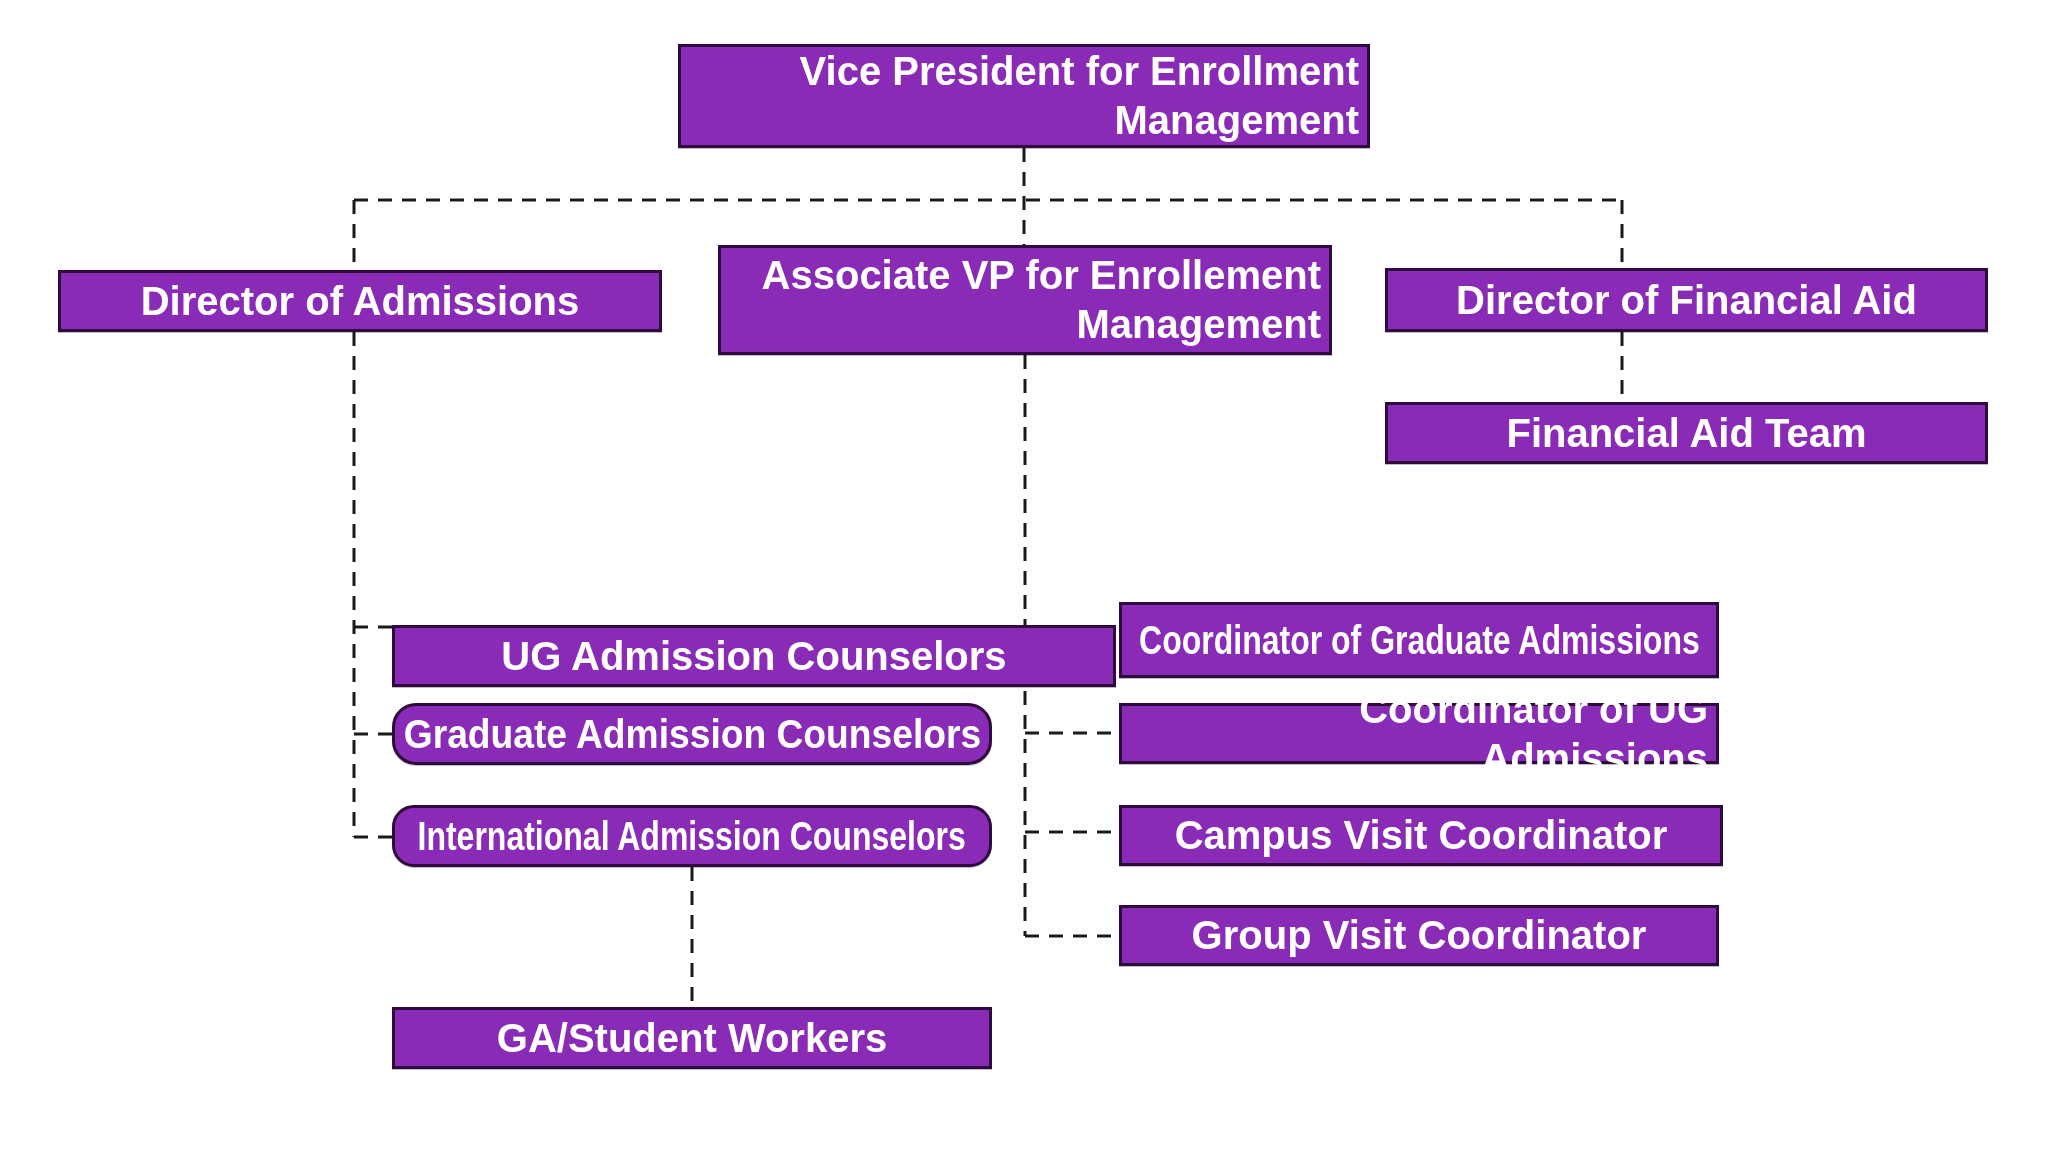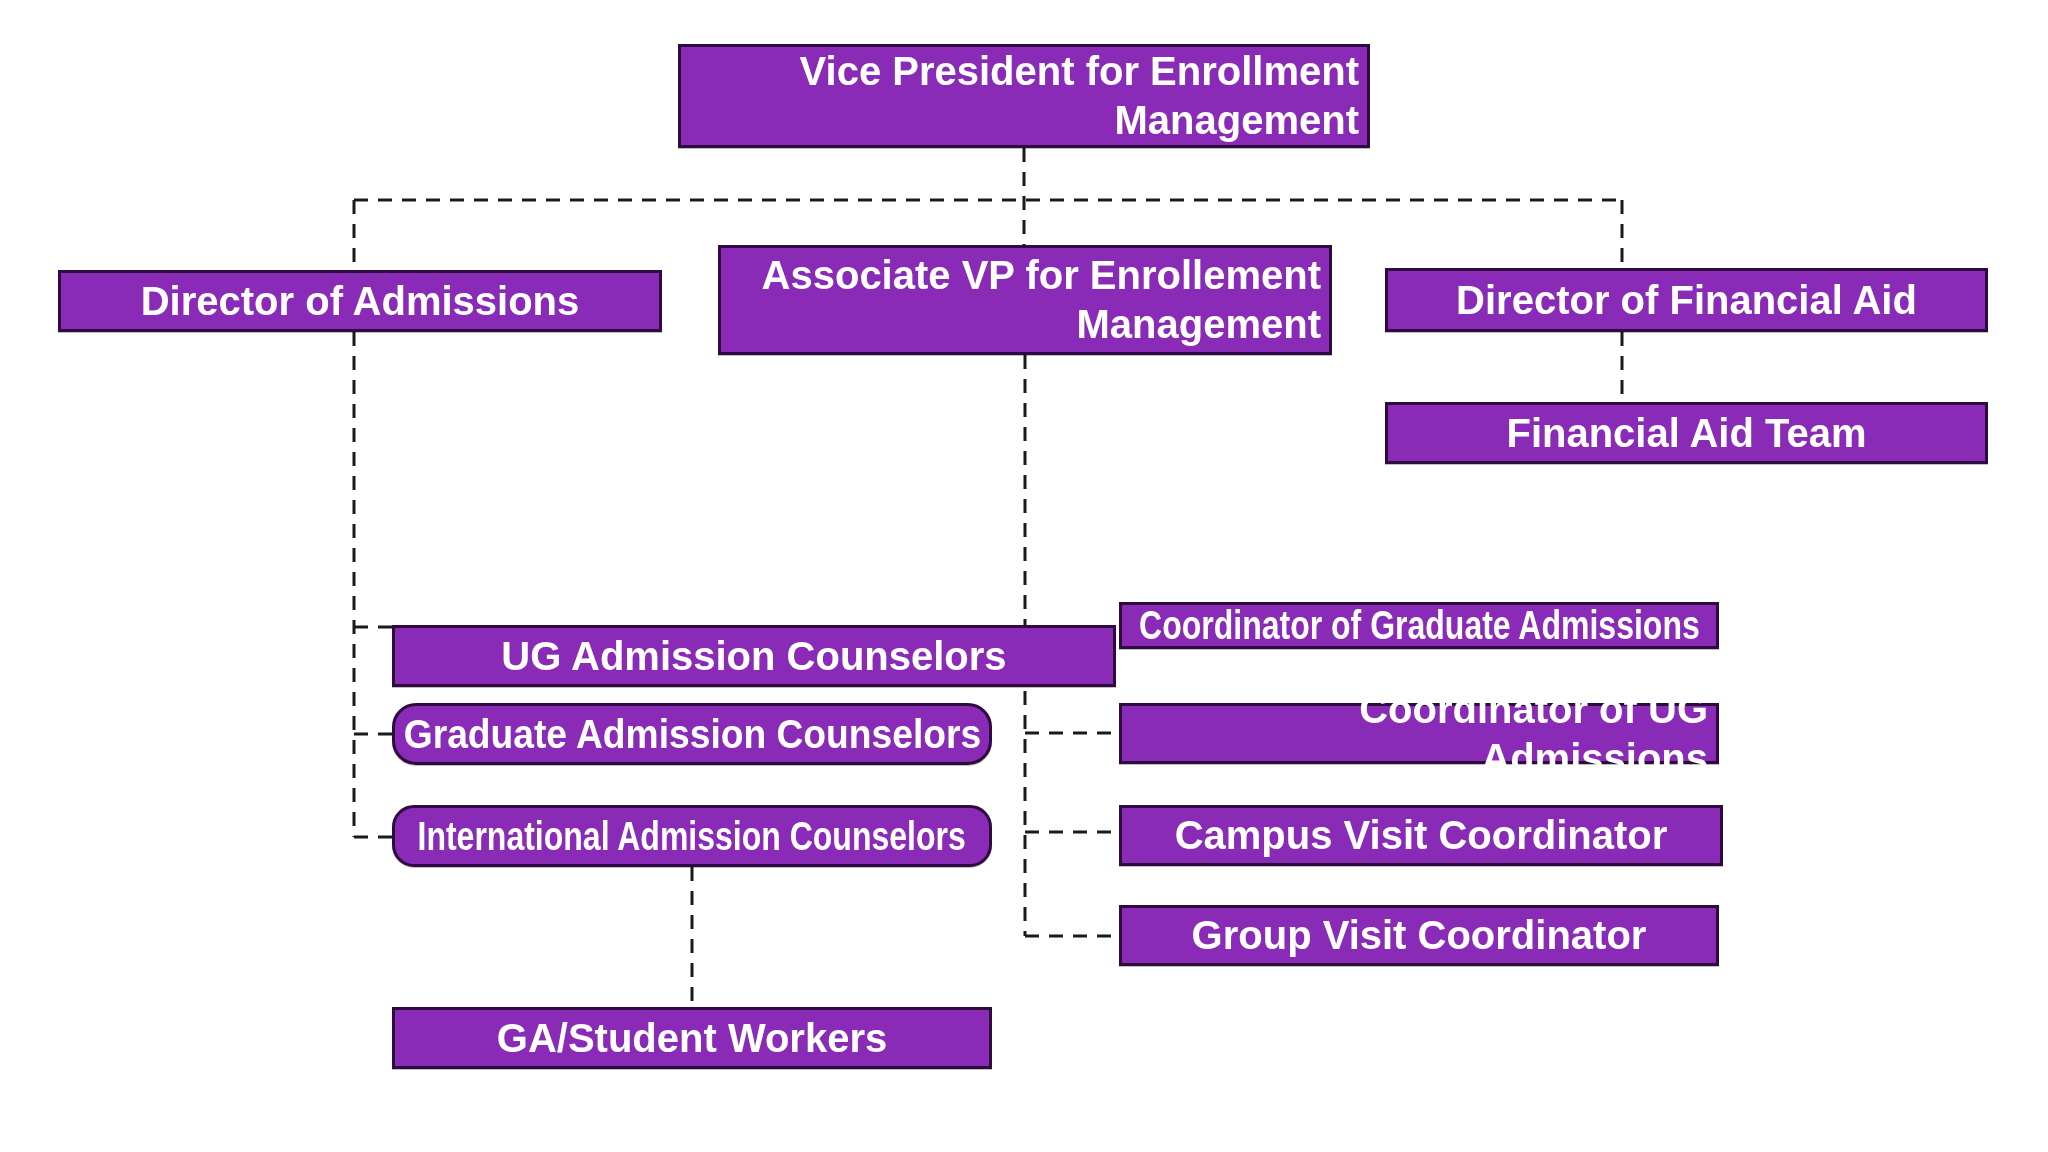--- a/index.html
+++ b/index.html
@@ -55,21 +55,21 @@
   
   #node-vp        { left: 678px;  top: 44px;   width: 692px; height: 104px; }
   #node-assoc     { left: 718px;  top: 245px;  width: 614px; height: 110px; }
   #node-dir-adm   { left: 58px;   top: 270px;  width: 604px; height: 62px;  }
   #node-dir-fin   { left: 1385px; top: 268px;  width: 603px; height: 64px;  }
   #node-fin-team  { left: 1385px; top: 402px;  width: 603px; height: 62px;  }
   #node-ug        { left: 392px;  top: 581px;  width: 724px; height: 62px; margin-top: 44px;  }
   #node-grad      { left: 392px;  top: 703px;  width: 600px; height: 62px; border-radius: 24px;  }
   #node-intl      { left: 392px;  top: 805px;  width: 600px; height: 62px; border-radius: 22px;  }
   #node-ga        { left: 392px;  top: 1007px; width: 600px; height: 62px;  }
-  #node-coord-grad{ left: 1119px; top: 602px;  width: 600px; height: 47px;  }
+  #node-coord-grad{ left: 1119px; top: 602px;  width: 600px; height: 76px;  }
   #node-coord-ug  { left: 1119px; top: 703px;  width: 600px; height: 61px;  }
   #node-campus    { left: 1119px; top: 805px;  width: 604px; height: 61px;  }
   #node-group     { left: 1119px; top: 905px;  width: 600px; height: 61px;  }
 </style>
 </head>
 <body>
 
 <div class="canvas">
 
   <svg class="connectors" viewBox="0 0 2048 1152" xmlns="http://www.w3.org/2000/svg" aria-hidden="true">

